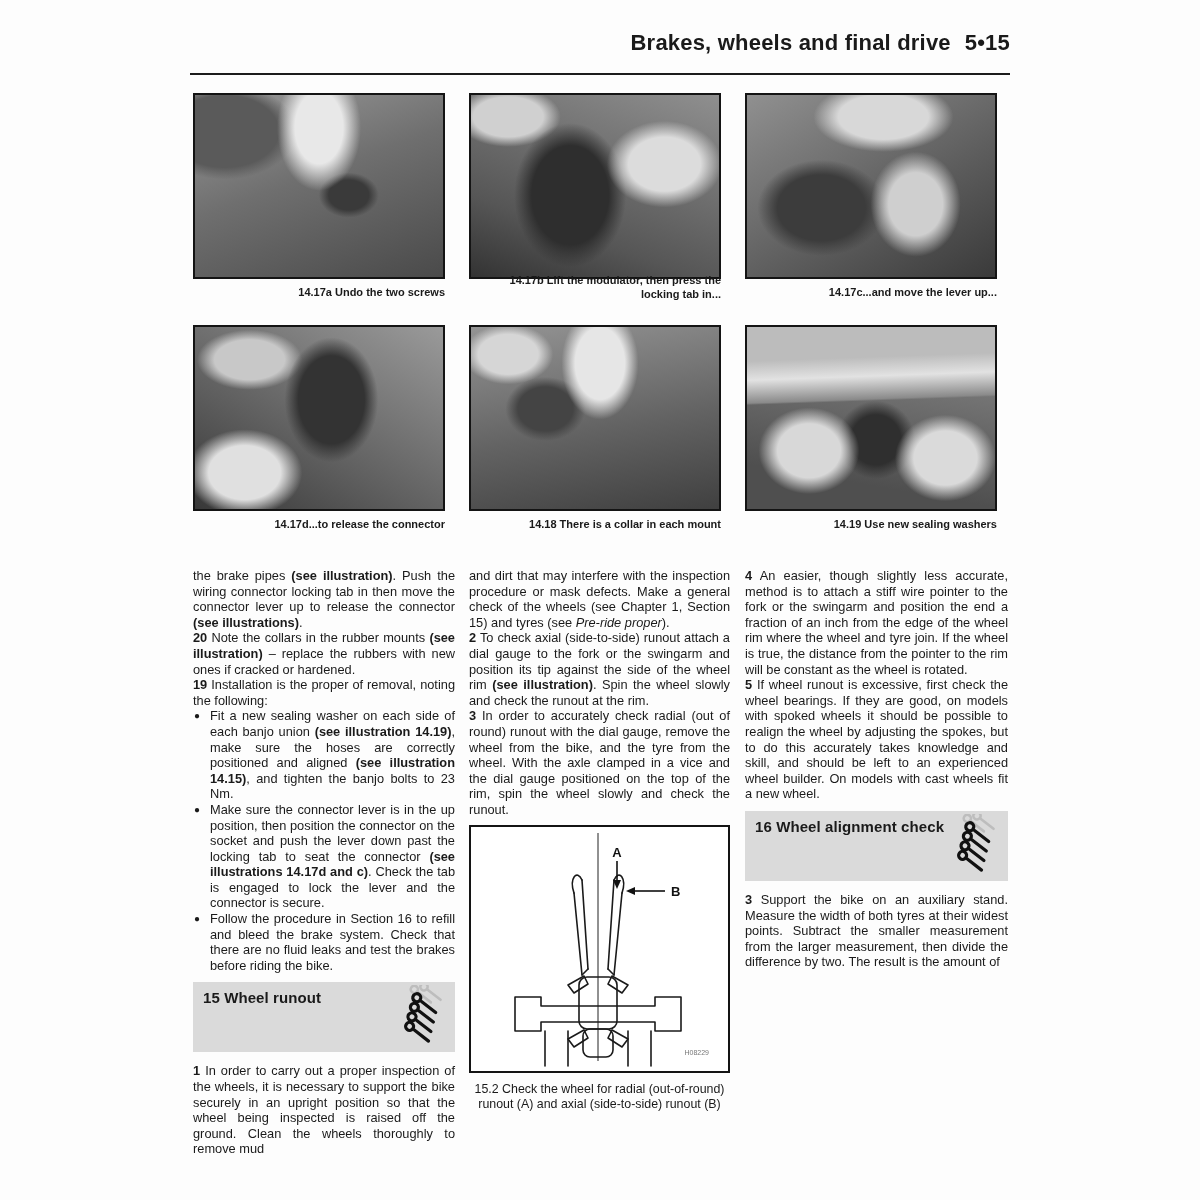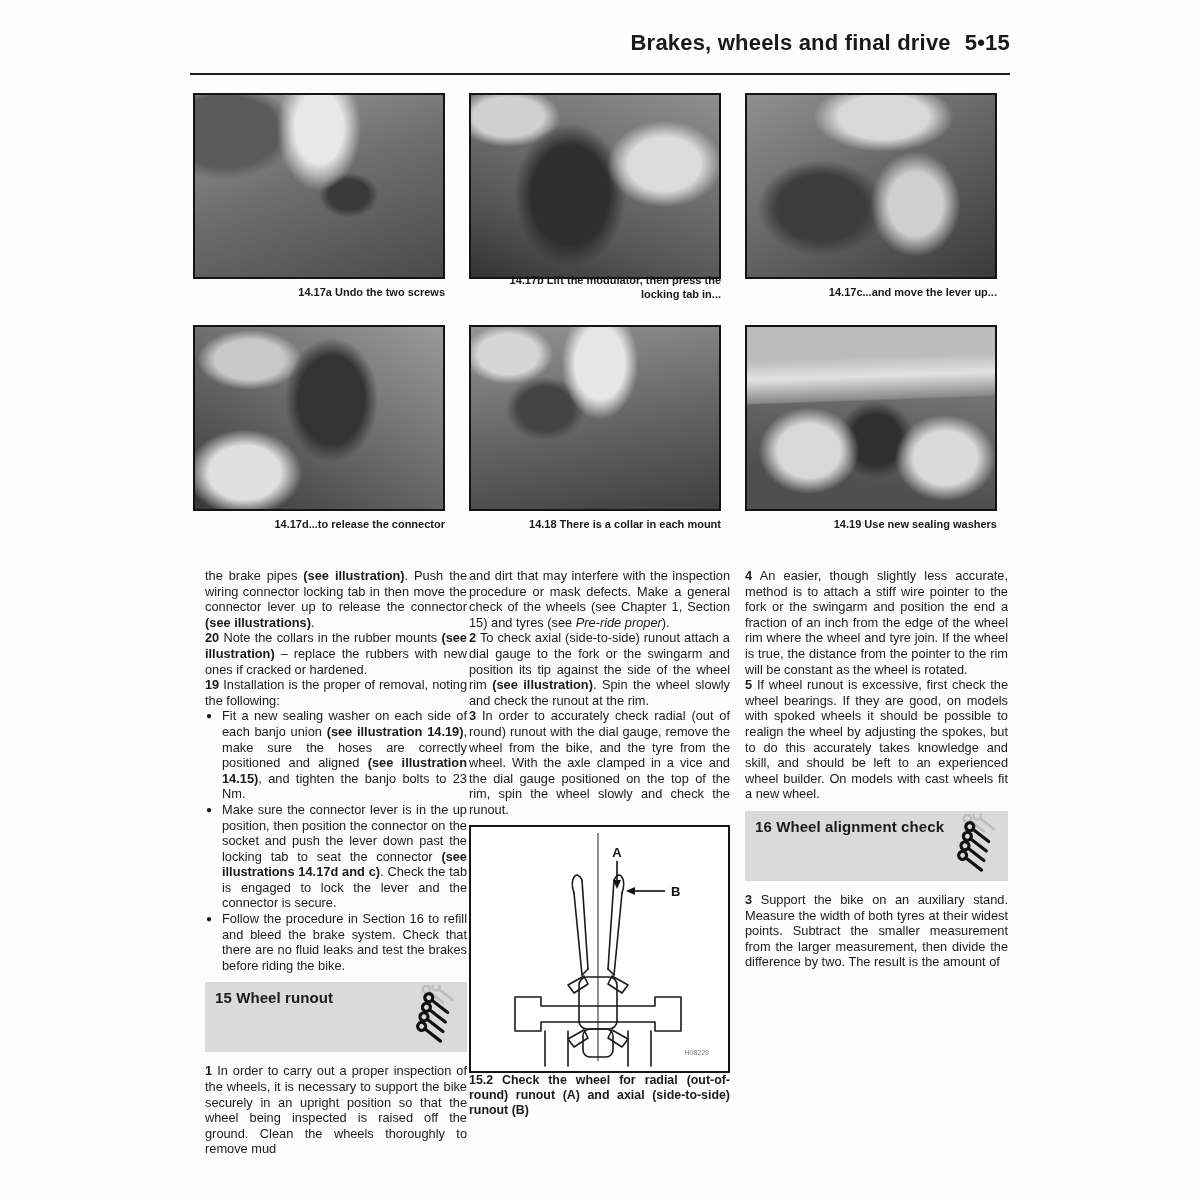--- a/index.html
+++ b/index.html
@@ -54,21 +54,21 @@
   .col p{margin:0;}
   .bullets{margin:0;padding:0;list-style:none;}
   .bullets li{position:relative;padding-left:17px;margin:0;}
   .bullets li .dot{position:absolute;left:1px;top:0;font-size:10px;}
   .secbox{position:relative;background:#dadada;height:54px;padding:8px 10px;
     margin:9px 0 11px 0;}
   .secbox .sectitle{font-size:15px;font-weight:bold;letter-spacing:.1px;}
   .secbox svg{position:absolute;right:6px;top:3px;}
   .figbox{position:relative;border:2px solid #141414;height:244px;margin-top:7px;
     background:#fff;}
-  .figcaption{font-size:12.4px;font-weight:bold;
+  .figcaption{margin-top:9px;font-size:12.4px;font-weight:normal;text-align:center;
     line-height:15px;}
   .diagram text{font-family:"Liberation Sans",sans-serif;}
 </style>
 </head>
 <body>
 
 <div class="abs page-header">
   <span>Brakes, wheels and final drive</span><span class="pgnum">5•15</span>
 </div>
 <div class="abs header-rule"></div>
@@ -80,21 +80,21 @@
 <div class="abs caption" style="left:469px;top:274px;width:252px;">14.17b Lift the modulator, then press the locking tab in...</div>
 <div class="abs caption" style="left:745px;top:286px;width:252px;">14.17c...and move the lever up...</div>
 
 <div class="abs photo ph4" style="left:193px;top:325px;"></div>
 <div class="abs photo ph5" style="left:469px;top:325px;"></div>
 <div class="abs photo ph6" style="left:745px;top:325px;"></div>
 <div class="abs caption" style="left:193px;top:518px;width:252px;">14.17d...to release the connector</div>
 <div class="abs caption" style="left:469px;top:518px;width:252px;">14.18 There is a collar in each mount</div>
 <div class="abs caption" style="left:745px;top:518px;width:252px;">14.19 Use new sealing washers</div>
 
-<div class="abs col" style="left:193px;top:568px;margin-left:12px;">
+<div class="abs col" style="left:193px;top:568px;">
   <p><span>the brake pipes </span><span style="font-weight: bold;">(see illustration)</span><span>. Push the wiring connector locking tab in then move the connector lever up to release the connector </span><span style="font-weight: bold;">(see illustrations)</span><span>.</span></p>
   <p><span style="font-weight: bold;">20</span><span>  Note the collars in the rubber mounts </span><span style="font-weight: bold;">(see illustration)</span><span> – replace the rubbers with new ones if cracked or hardened.</span></p>
   <p><span style="font-weight: bold;">19</span><span>  Installation is the proper of removal, noting the following:</span></p>
   <ul class="bullets">
     <li><span class="dot">●</span><span><span>Fit a new sealing washer on each side of each banjo union </span><span style="font-weight: bold;">(see illustration 14.19)</span><span>, make sure the hoses are correctly positioned and aligned </span><span style="font-weight: bold;">(see illustration 14.15)</span><span>, and tighten the banjo bolts to 23 Nm.</span></span></li>
     <li><span class="dot">●</span><span><span>Make sure the connector lever is in the up position, then position the connector on the socket and push the lever down past the locking tab to seat the connector </span><span style="font-weight: bold;">(see illustrations 14.17d and c)</span><span>. Check the tab is engaged to lock the lever and the connector is secure.</span></span></li>
     <li><span class="dot">●</span><span><span>Follow the procedure in Section 16 to refill and bleed the brake system. Check that there are no fluid leaks and test the brakes before riding the bike.</span></span></li>
   </ul>
   <div class="secbox">
     <span class="sectitle">15 Wheel runout</span>

